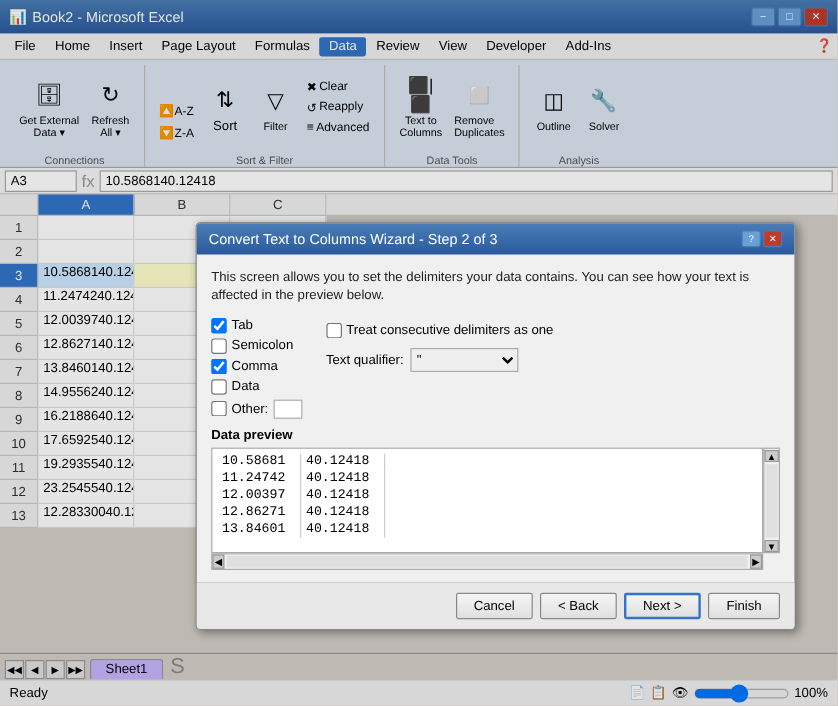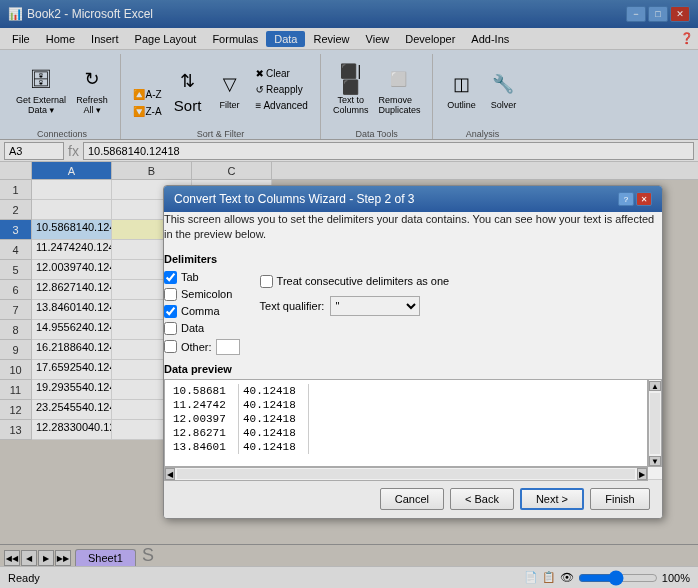--- a/index.html
+++ b/index.html
@@ -50,21 +50,21 @@
     
     .status-bar { height: 22px; background: #f0f0f0; border-top: 1px solid #ccc; display: flex; align-items: center; padding: 0 8px; font-size: 11px; justify-content: space-between; }
 
     
     .dialog-overlay { position: absolute; top: 0; left: 0; width: 100%; height: 100%; background: rgba(0,0,0,0.1); z-index: 100; }
     .dialog { position: absolute; top: 185px; left: 163px; width: 500px; background: #f0f0f0; border: 1px solid #888; box-shadow: 2px 2px 8px rgba(0,0,0,0.4); border-radius: 4px; z-index: 101; }
     .dialog-title { background: linear-gradient(to bottom, #4a7db5, #2a5a9e); color: white; padding: 6px 10px; font-size: 12px; display: flex; justify-content: space-between; align-items: center; border-radius: 3px 3px 0 0; }
     .dialog-title-btns { display: flex; gap: 2px; }
     .dialog-title-btn { width: 16px; height: 14px; background: #6a9fd8; border: 1px solid #4a7db5; color: white; font-size: 8px; display: flex; align-items: center; justify-content: center; cursor: pointer; border-radius: 2px; }
     .dialog-title-btn.close { background: #c0392b; }
-    .dialog-body { }
+    .dialog-body { padding: 12px; }
     .dialog-desc { font-size: 11px; color: #222; margin-bottom: 10px; line-height: 1.4; }
     .section-title { font-size: 11px; font-weight: bold; margin-bottom: 6px; }
     .delimiter-col { display: flex; flex-direction: column; gap: 4px; }
     .checkbox-row { display: flex; align-items: center; gap: 4px; font-size: 11px; }
     .other-input { width: 24px; height: 16px; border: 1px solid #aaa; font-size: 10px; padding: 1px; }
     .right-options { display: flex; flex-direction: column; gap: 8px; padding-top: 4px; }
     .treat-consecutive { display: flex; align-items: center; gap: 4px; font-size: 11px; }
     .qualifier-row { display: flex; align-items: center; gap: 6px; font-size: 11px; }
     .qualifier-select { width: 90px; height: 20px; font-size: 11px; border: 1px solid #aaa; }
     .data-preview { margin-top: 6px; }
@@ -129,21 +129,21 @@
   </div>
 
   <div class="ribbon-group">
     <div class="ribbon-items">
       <div style="display:flex; flex-direction:column; gap:2px; justify-content:flex-end; height:60px;">
         <div class="ribbon-btn-small">🔼A-Z</div>
         <div class="ribbon-btn-small">🔽Z-A</div>
       </div>
       <div class="ribbon-btn-large">
         <div class="ribbon-btn-icon">⇅</div>
-        <span style="font-size:15px;">Sort</span>
+        <span style="font-size:11px;">Sort</span>
       </div>
       <div class="ribbon-btn-large">
         <div class="ribbon-btn-icon">▽</div>
         <span style="font-size:9px;">Filter</span>
       </div>
       <div class="ribbon-small-group">
         <div class="ribbon-btn-small">
           <span>✖</span>
           <span>Clear</span>
         </div>
@@ -317,21 +317,20 @@
   <div class="dialog-title">
     <span>Convert Text to Columns Wizard - Step 2 of 3</span>
     <div class="dialog-title-btns">
       <div class="dialog-title-btn">?</div>
       <div class="dialog-title-btn close">✕</div>
     </div>
   </div>
   <div class="dialog-body">
     <p class="dialog-desc">This screen allows you to set the delimiters your data contains.  You can see how your text is affected in the preview below.</p>
 
-    <div class="section-title">Delimiters</div>
 
     <div style="display:flex; gap:20px; margin-bottom:8px;">
 
       <div class="delimiter-col">
         <div class="checkbox-row">
           <input type="checkbox" checked="" id="chk-tab" style="">
           <label for="chk-tab">Tab</label>
         </div>
         <div class="checkbox-row">
           <input type="checkbox" id="chk-semicolon" style="">

